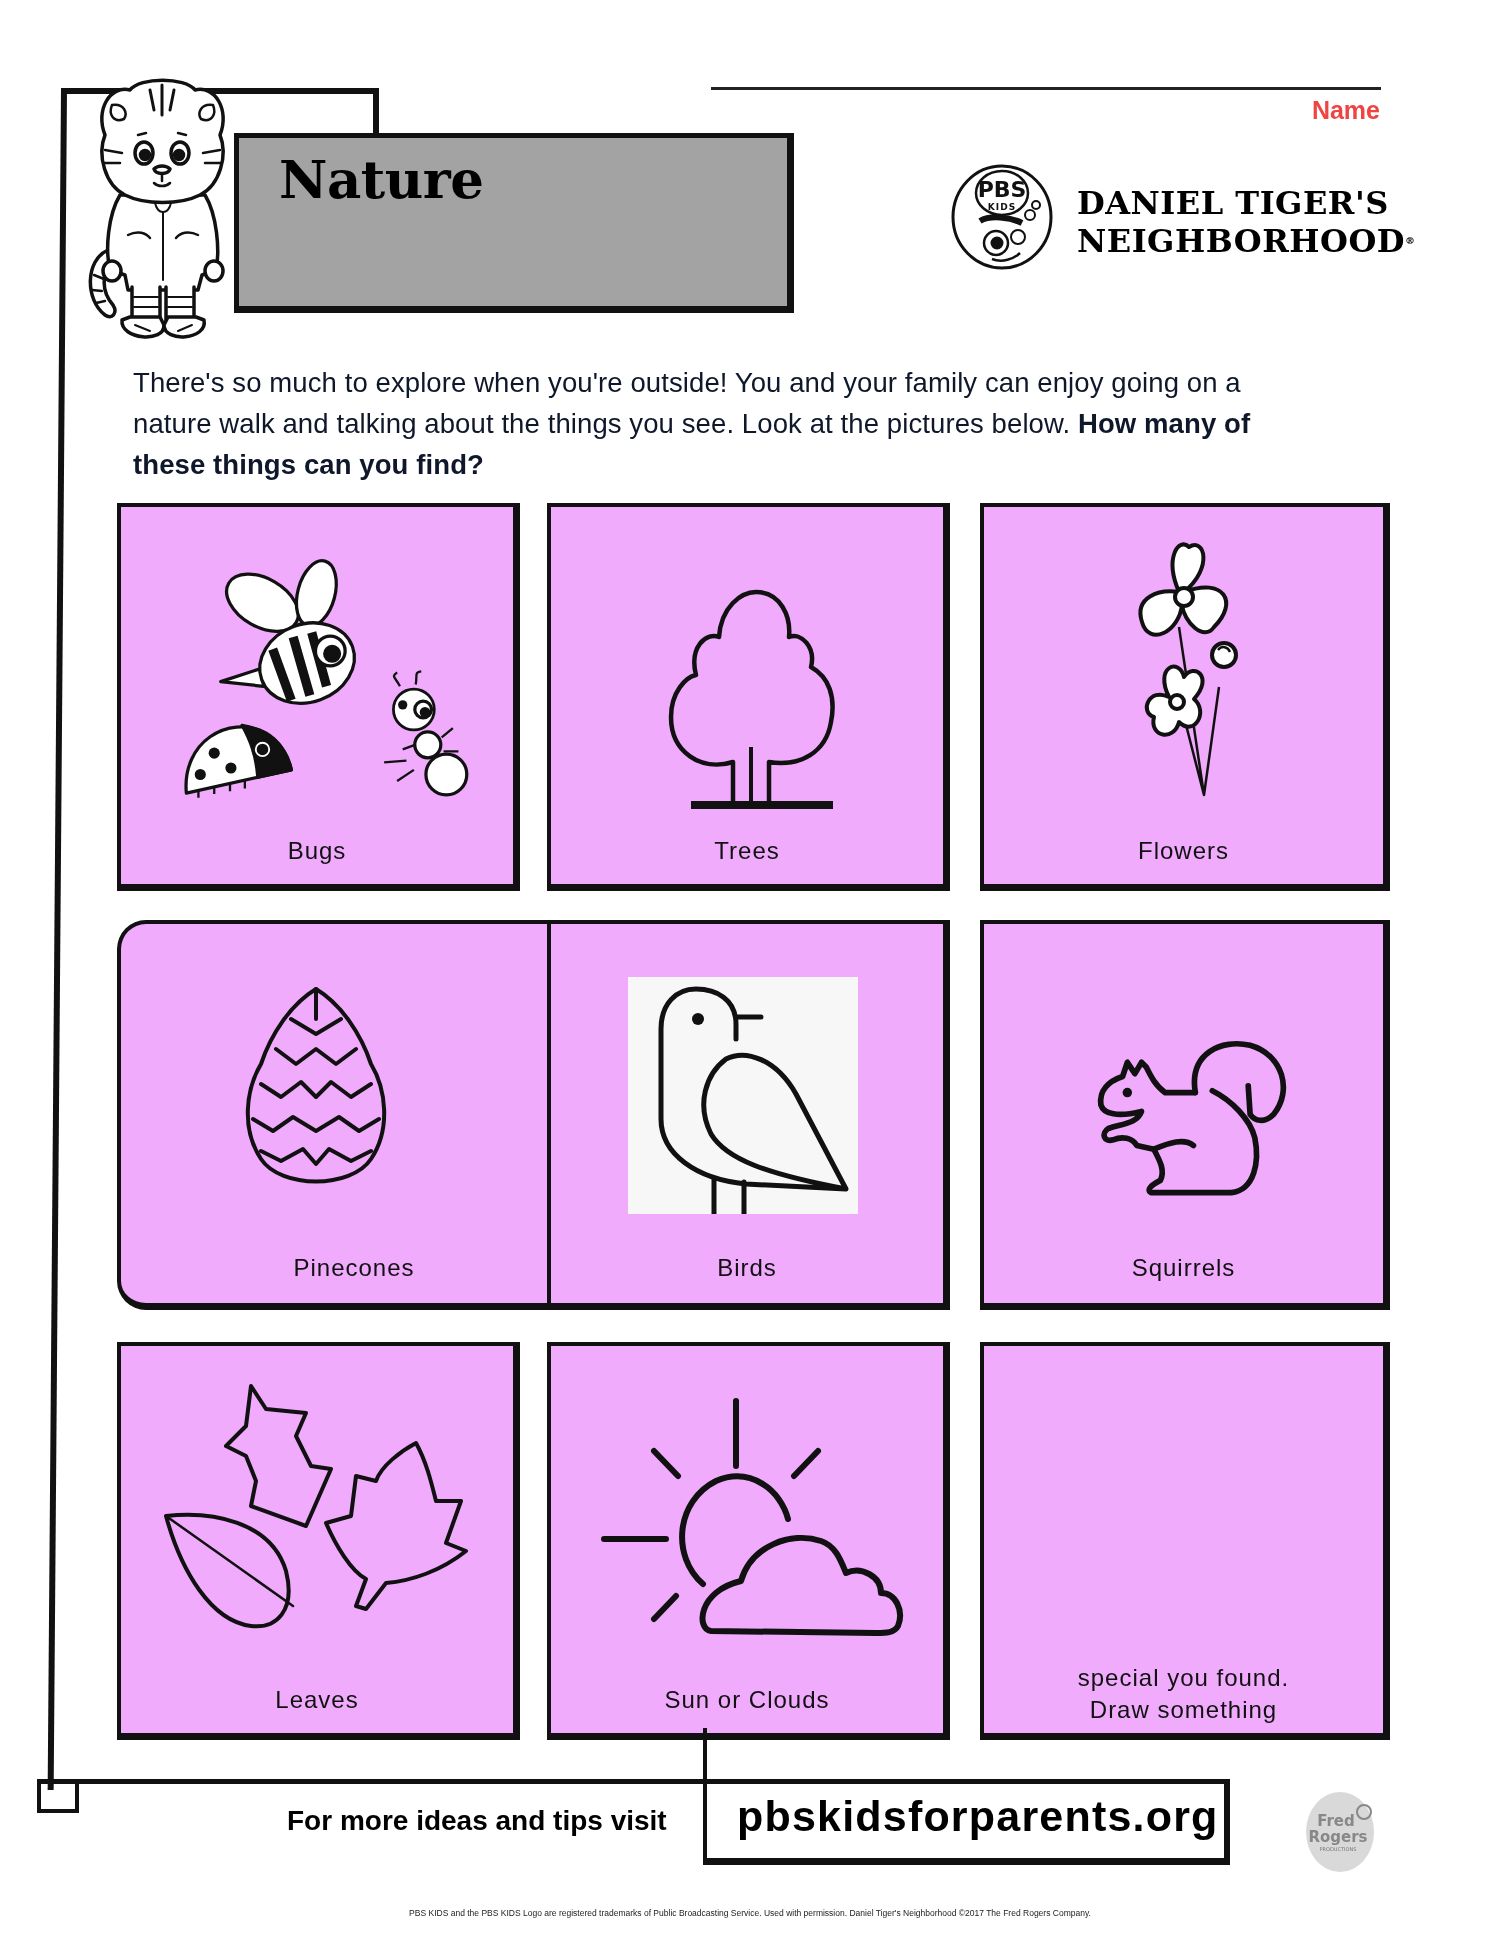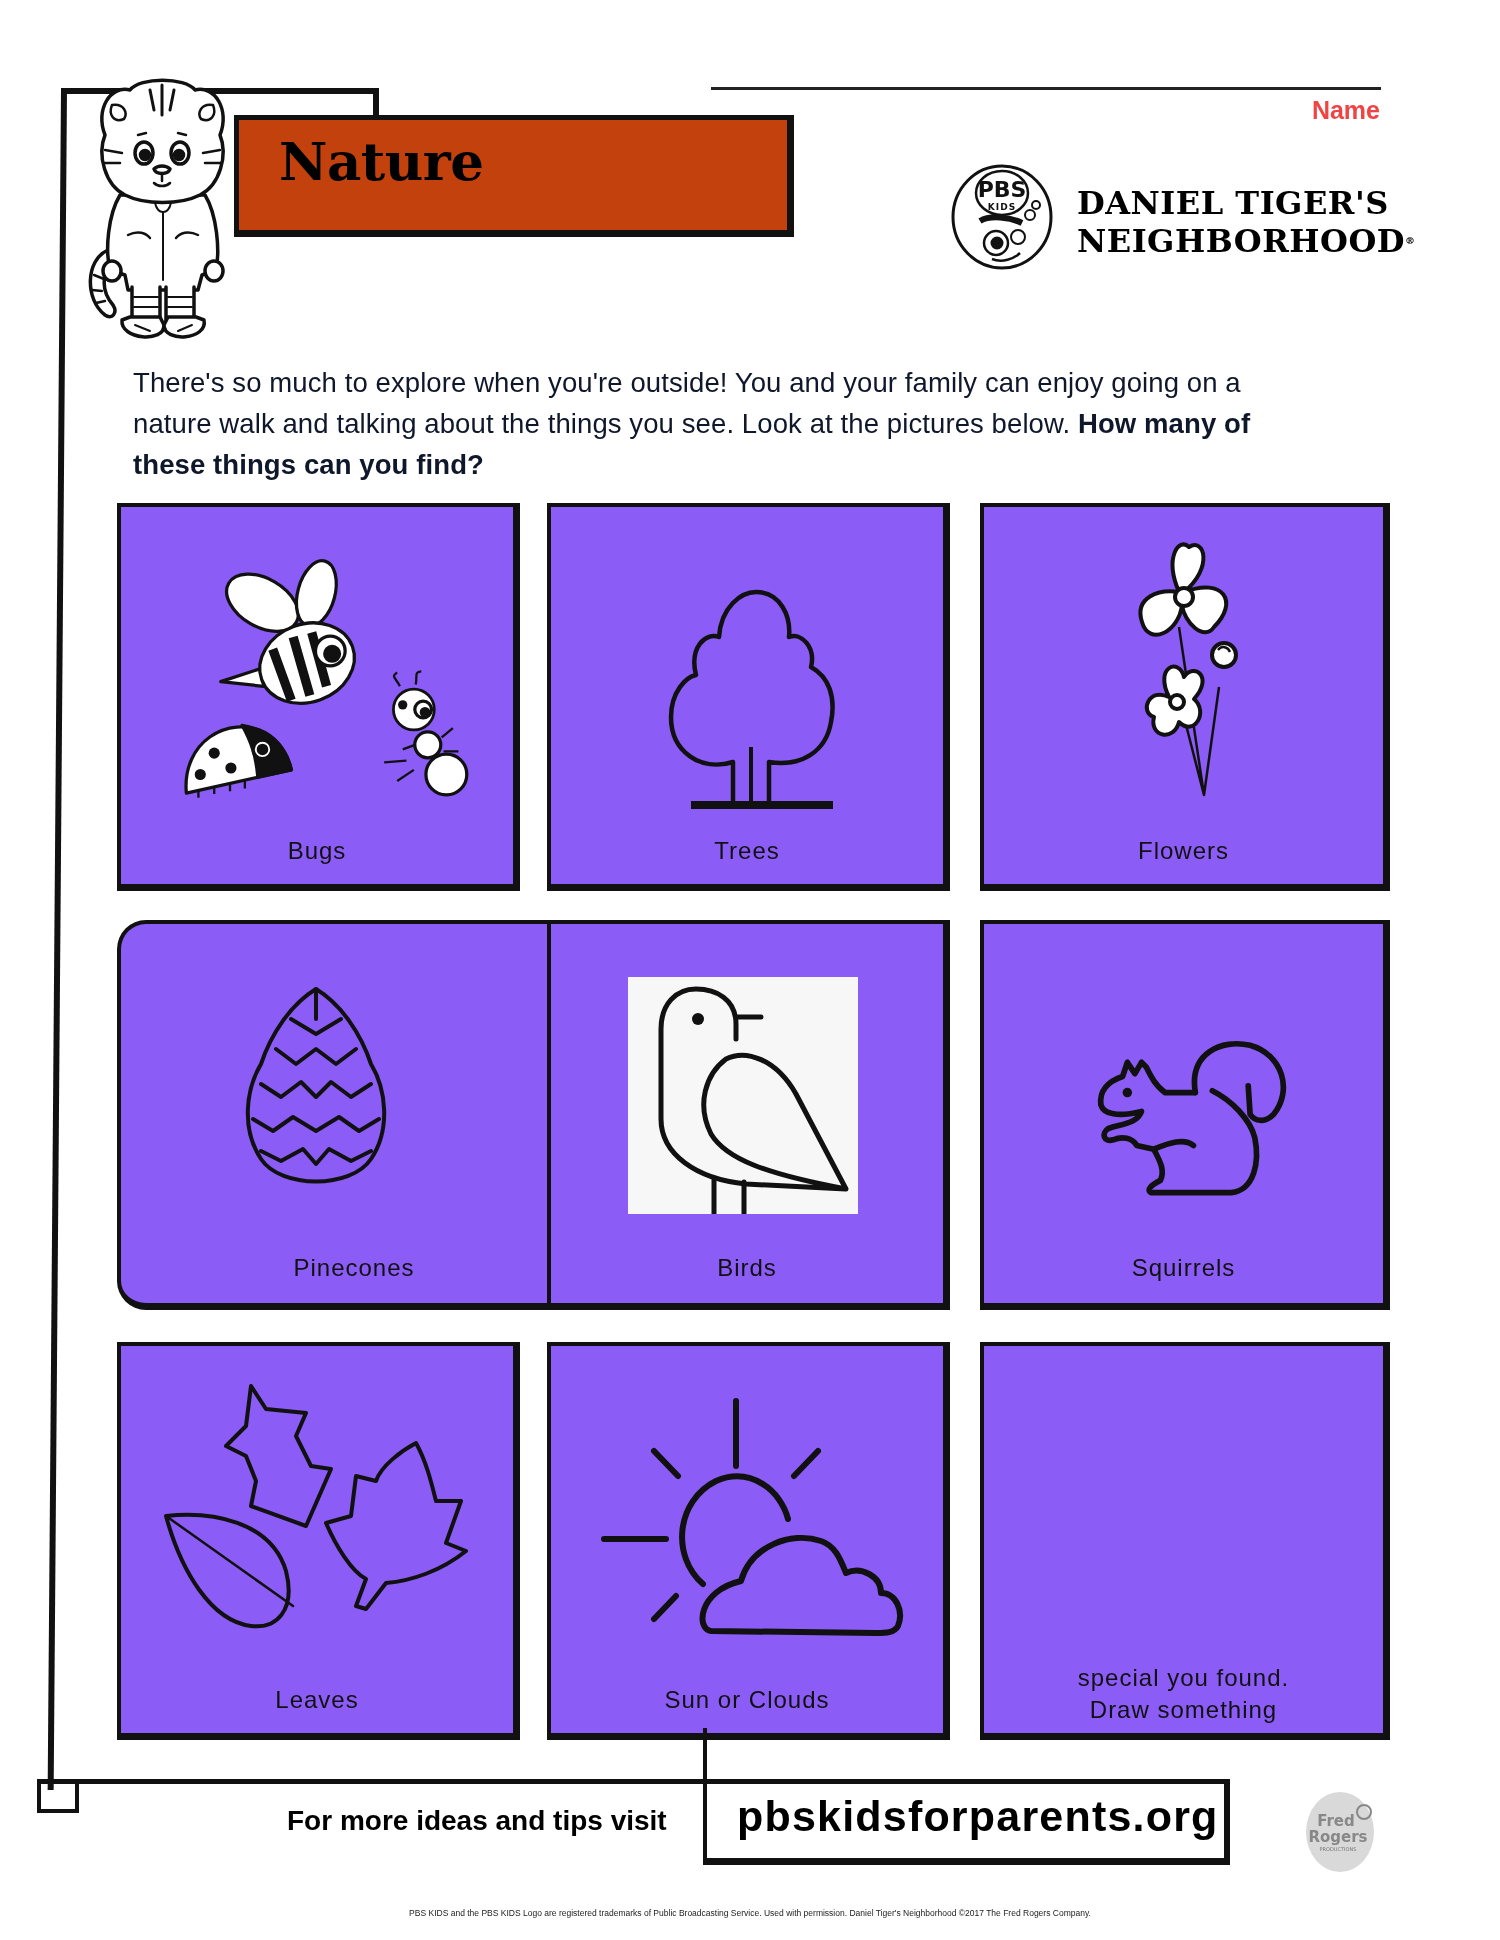--- a/index.html
+++ b/index.html
@@ -2,31 +2,31 @@
 <html><head>
 <meta charset="utf-8">
 <style>
   html, body { margin:0; padding:0; background:#ffffff; }
   body { width:1500px; height:1940px; position:relative; overflow:hidden; font-family:"Liberation Sans", "DejaVu Sans", sans-serif; color:#111; }
   .abs { position:absolute; }
   .line { position:absolute; background:#111; }
   .frame-v { left:61px; top:90px; width:6px; height:1700px; transform:skewX(-0.45deg); transform-origin:top left; }
   .frame-top { left:61px; top:88px; width:318px; height:6px; }
   .frame-top-v { left:373px; top:88px; width:6px; height:48px; }
-  .title-box { left:234px; top:115px; width:560px; height:122px; border:5px solid #111; border-right-width:7px; border-bottom-width:7px; background:#c2410c; box-sizing:border-box; }
+  .title-box { left:234px; top:133px; width:560px; height:180px; border:5px solid #111; border-right-width:7px; border-bottom-width:7px; background:#a3a3a3; box-sizing:border-box; }
   .title-text { position:absolute; left:40px; top:12px; font-family:"DejaVu Serif", "Liberation Serif", serif; font-weight:900; font-size:53px; line-height:58px; color:#000; letter-spacing:-0.5px; }
   .tiger { left:80px; top:75px; width:165px; height:275px; }
   .name-line { left:711px; top:87px; width:670px; height:3px; background:#222; }
   .name-label { right:120px; top:96px; font-weight:bold; font-size:25px; color:#ef4444; }
   .pbs-logo { left:950px; top:163px; width:110px; height:108px; }
   .dt-brand { left:1077px; top:184px; font-family:"DejaVu Serif", serif; font-weight:900; font-size:32px; line-height:38px; letter-spacing:0.5px; color:#000; }
   .dt-brand sup { font-size:10px; vertical-align:top; }
   .intro { left:133px; top:362px; width:1190px; font-size:27.5px; line-height:41px; color:#0f172a; letter-spacing:0.1px; }
   .intro b { font-weight:900; }
-  .card { position:absolute; box-sizing:border-box; border:4px solid #111; border-right-width:7px; border-bottom-width:7px; background:#8b5cf6;padding-left:25px; }
+  .card { position:absolute; box-sizing:border-box; border:4px solid #111; border-right-width:7px; border-bottom-width:7px; background:#f0abfc;padding-left:25px; }
   .card-label { position:absolute; left:0; right:0; text-align:center; font-size:24px; color:#111; letter-spacing:1px; }
   .card svg { position:absolute; }
   .footer-h { left:37px; top:1779px; width:1192px; height:5px; }
   .footer-sq { left:37px; top:1779px; width:42px; height:34px; border:4px solid #111; border-top:none; box-sizing:border-box; background:transparent; }
   .footer-mid-v { left:703px; top:1728px; width:4px; height:56px; }
   .url-box { left:703px; top:1779px; width:527px; height:86px; border:4px solid #111; border-top-width:5px; border-bottom-width:7px; border-right-width:6px; box-sizing:border-box; }
   .url-text { position:absolute; left:30px; top:8px; font-weight:bold; font-size:43px; letter-spacing:1.2px; color:#000;text-align:right; }
   .more-text { left:287px; top:1805px; font-weight:bold; font-size:28px; color:#000; }
   .fred-logo { left:1300px; top:1790px; width:82px; height:82px; }
   .legal { left:300px; top:1908px; width:900px; text-align:center; font-size:8.5px; color:#222; white-space:nowrap; }

